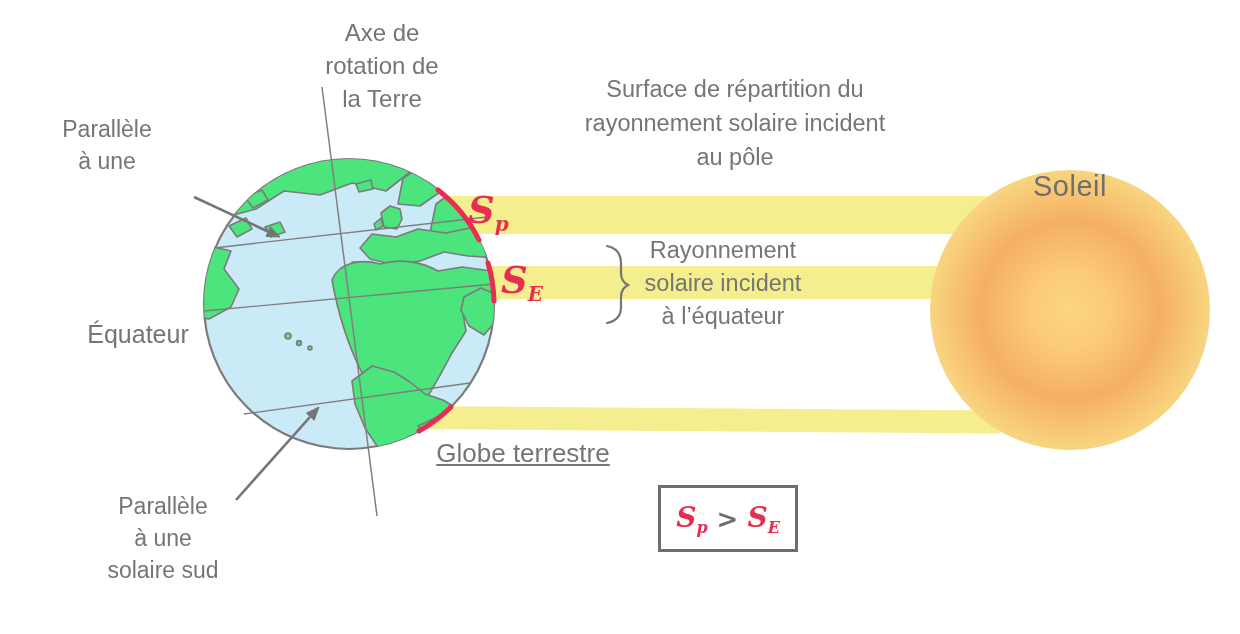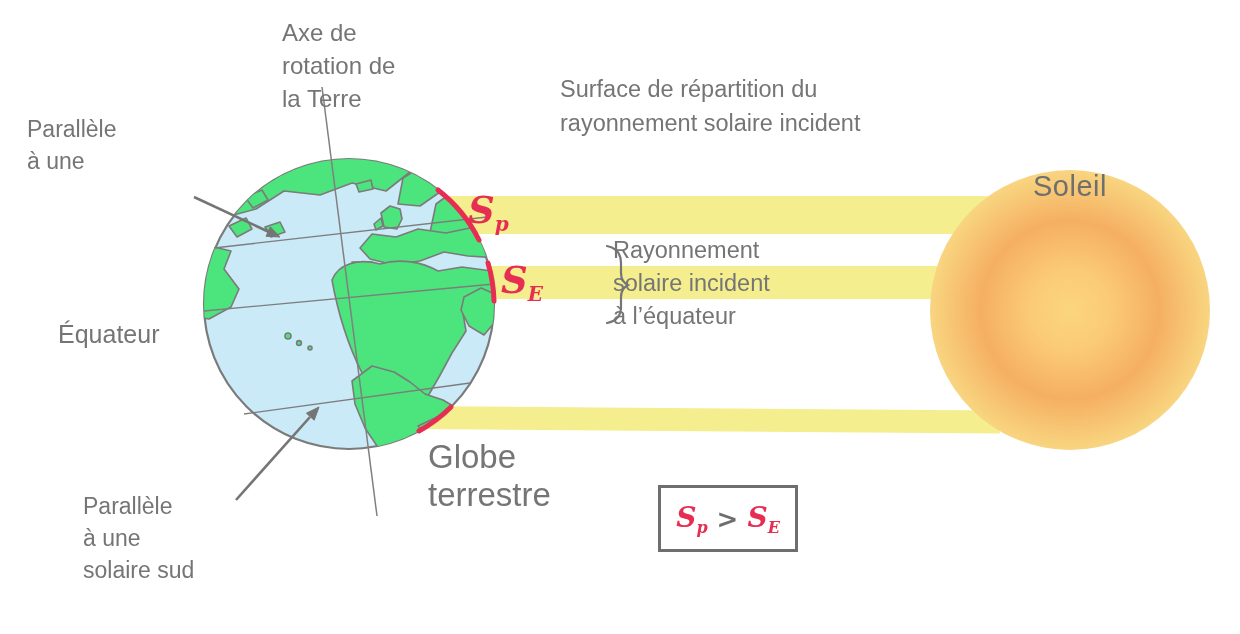--- a/index.html
+++ b/index.html
@@ -16,29 +16,29 @@
   #beam-pole{left:438px;top:196px;width:562px;height:38px;}
   #beam-equator{left:478px;top:266px;width:522px;height:33px;}
   #beam-south{left:415px;top:406px;width:585px;height:23px;transform:rotate(0.45deg);transform-origin:left center;}
   .sun{
     position:absolute;left:930px;top:170px;width:280px;height:280px;border-radius:50%;z-index:2;
     background:radial-gradient(circle, var(--sun_core) 0%, #FBCB77 20%, var(--sun_ring) 45%, #F8D07C 67%, #FAE697 85%, var(--sun_edge) 100%);
     display:flex;align-items:flex-start;justify-content:center;
   }
   .sun-label{color:var(--sun_text);font-size:29px;letter-spacing:0.5px;}
   svg.overlay{position:absolute;left:0;top:0;z-index:3;pointer-events:none;}
-  .label{position:absolute;color:var(--text);z-index:4;}
+  .label{position:absolute;color:var(--text);text-align:center;z-index:4;}
   .label .ln{display:block;}
   #lbl-axe{left:282px;top:16px;width:200px;font-size:24px;line-height:33px;}
   #lbl-nord{left:27px;top:113px;width:160px;font-size:23px;line-height:32px;}
   #lbl-equateur{left:58px;top:320px;width:160px;font-size:25px;}
   #lbl-sud{left:83px;top:490px;width:160px;font-size:23px;line-height:32px;}
   #lbl-surface{left:560px;top:72px;width:350px;font-size:23.5px;line-height:34px;}
   #lbl-ray{left:613px;top:234px;width:220px;font-size:23.5px;line-height:33px;}
-  #lbl-globe{left:428px;top:438px;width:190px;font-size:33px;}
+  #lbl-globe{left:428px;top:438px;width:190px;font-size:26px;text-decoration:underline;}
   .mathlabel{
     position:absolute;z-index:4;color:var(--accent);
     font-family:"DejaVu Serif", serif;font-style:italic;font-weight:700;
   }
   .mathlabel .bigS{font-size:37px;line-height:1;}
   .mathlabel sub{font-size:20px;vertical-align:-8px;}
   #sym-sp{left:468px;top:192px;}
   #sym-se{left:501px;top:262px;}
   .eq-box{
     position:absolute;left:658px;top:485px;width:140px;height:67px;box-sizing:border-box;
@@ -133,20 +133,21 @@
 
   <div class="label" id="lbl-sud">
     <span class="ln">Parallèle</span>
     <span class="ln">à une</span>
     <span class="ln">solaire sud</span>
   </div>
 
   <div class="label" id="lbl-surface">
     <span class="ln">Surface de répartition du</span>
     <span class="ln">rayonnement solaire incident</span>
+    <span class="ln">au pôle</span>
   </div>
 
   <div class="label" id="lbl-ray">
     <span class="ln">Rayonnement</span>
     <span class="ln">solaire incident</span>
     <span class="ln">à l’équateur</span>
   </div>
 
   <div class="label" id="lbl-globe">
     <span class="ln">Globe terrestre</span>

